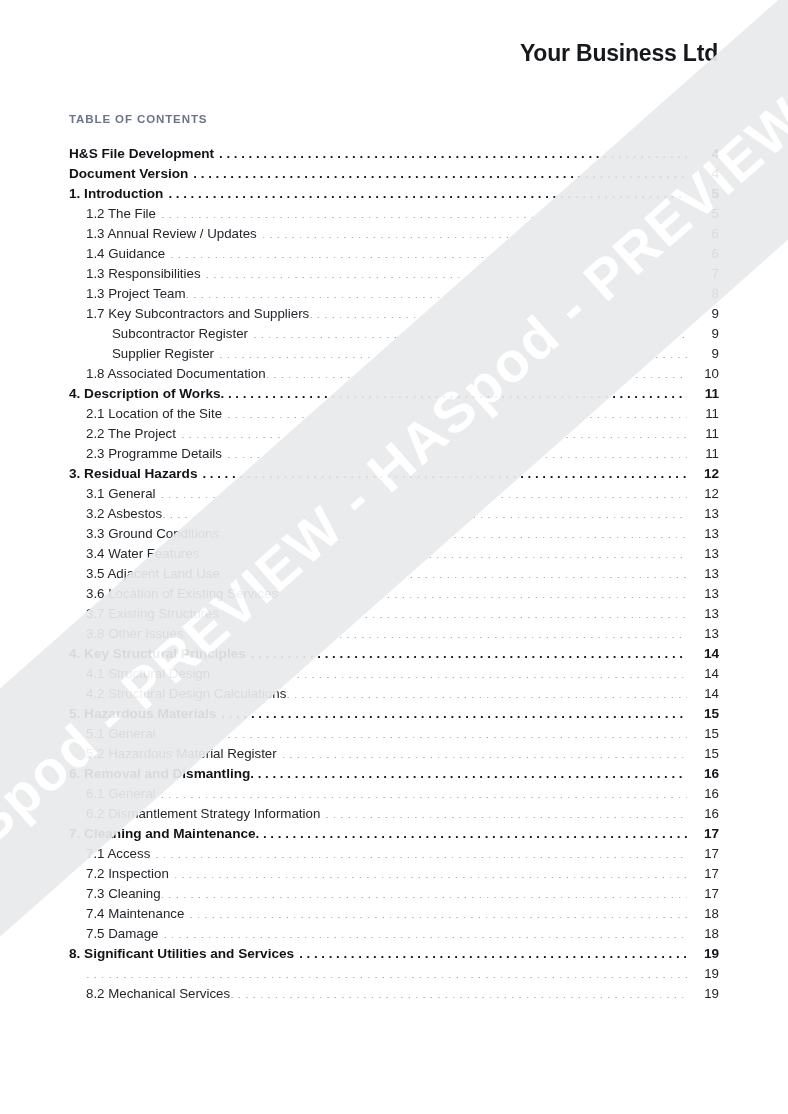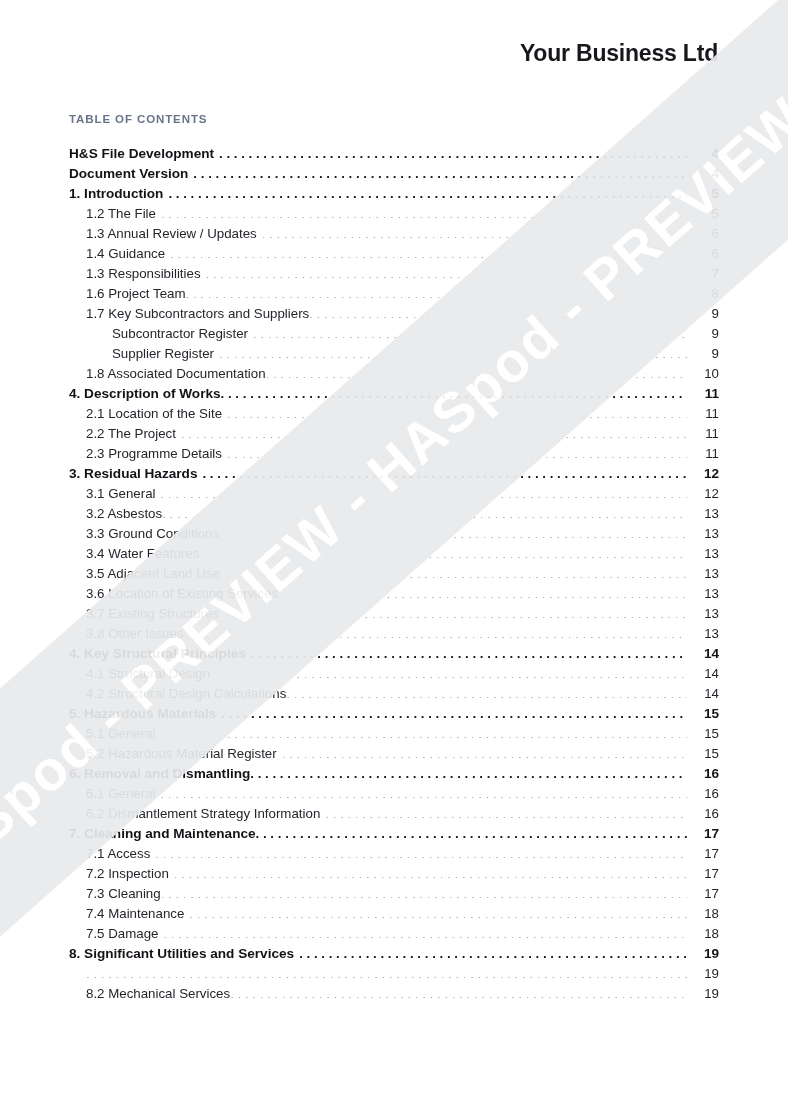--- a/index.html
+++ b/index.html
@@ -214,21 +214,21 @@
         <span class="title">1.4 Guidance</span>
         <span class="leader"></span>
         <span class="page">6</span>
       </div>
       <div class="toc-row lvl-1">
         <span class="title">1.3 Responsibilities</span>
         <span class="leader"></span>
         <span class="page">7</span>
       </div>
       <div class="toc-row lvl-1 tight">
-        <span class="title">1.6 Project Team</span>
+        <span class="title">1.3 Project Team</span>
         <span class="leader"></span>
         <span class="page">8</span>
       </div>
       <div class="toc-row lvl-1 tight">
         <span class="title">1.7 Key Subcontractors and Suppliers</span>
         <span class="leader"></span>
         <span class="page">9</span>
       </div>
       <div class="toc-row lvl-2">
         <span class="title">Subcontractor Register</span>

